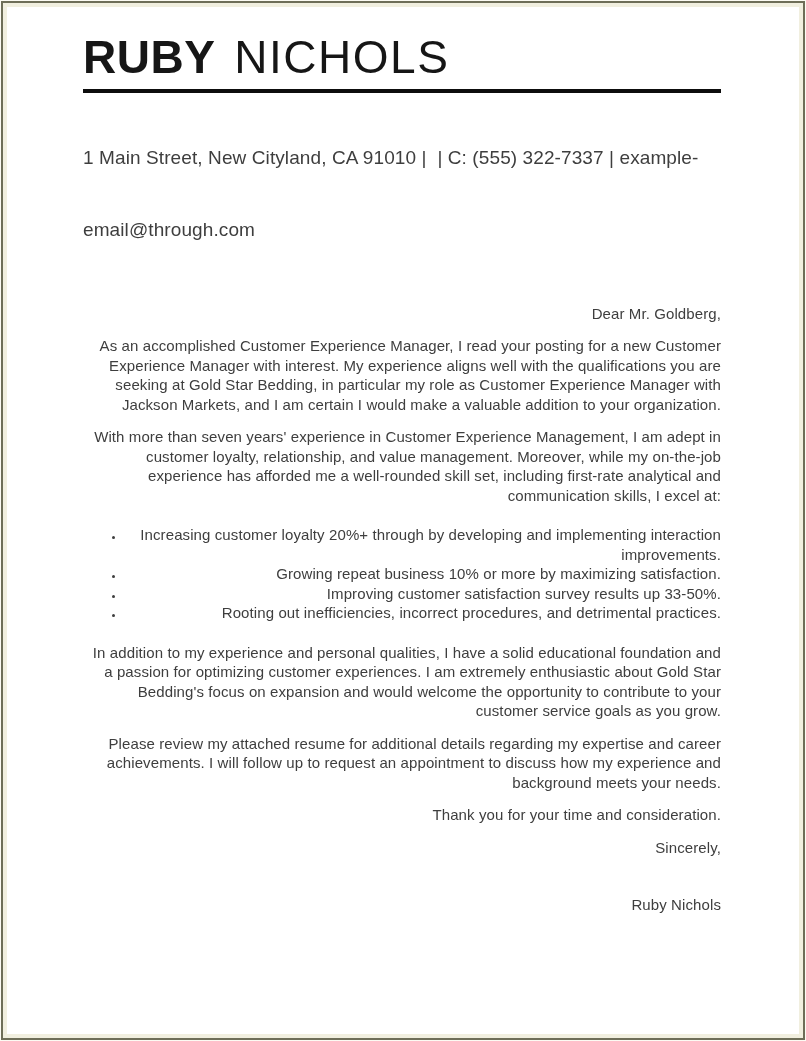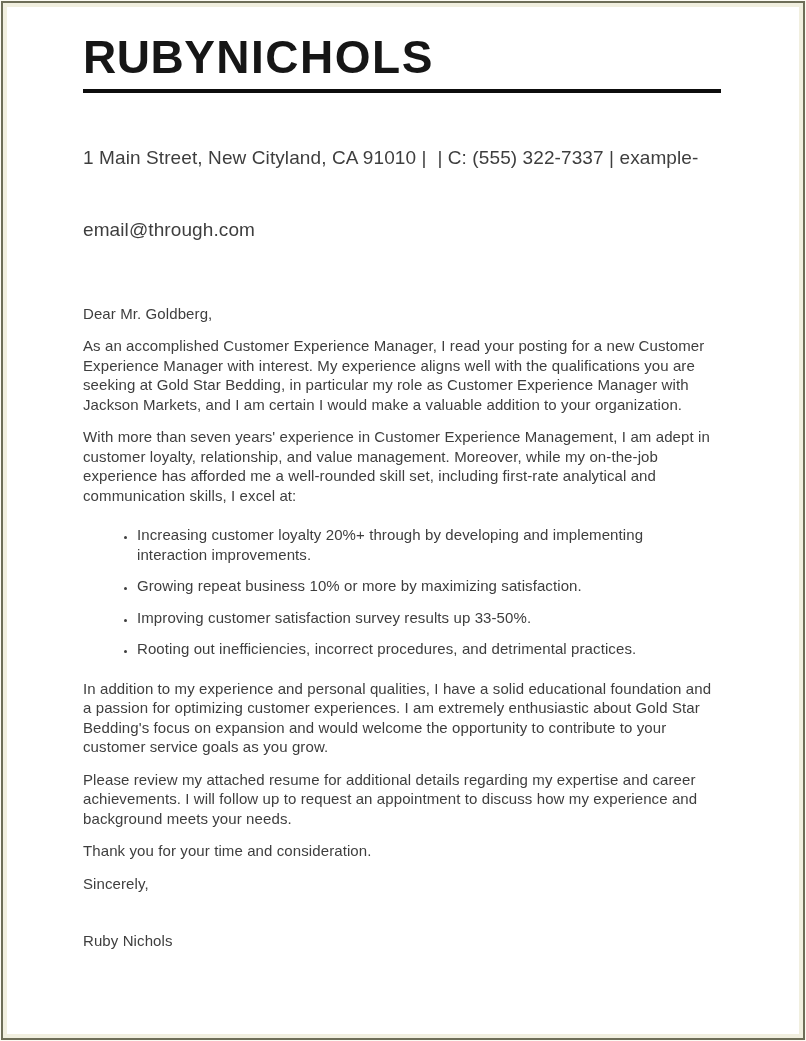--- a/index.html
+++ b/index.html
@@ -45,49 +45,49 @@
   
   .candidate-name {
     margin: 0;
     font-size: 46px;
     line-height: 1.02;
     color: var(--heading);
     letter-spacing: 0.5px;
     white-space: nowrap;
   }
   .first-name { font-weight: 800; }
-  .last-name  { font-weight: 700; margin-left: 1px; letter-spacing: 1.5px; }
+  .last-name  { font-weight: 400; margin-left: 19px; letter-spacing: 1.5px; }
   .header-rule {
     height: 4px;
     background: var(--rule);
     margin-top: 8px;
   }
   .contact-info {
     margin-top: 5px;
     font-size: 19px;
     line-height: 24px;
     color: var(--text);
     letter-spacing: 0.1px;
     white-space: pre-wrap;
   }
   
   .letter-body {
     font-size: 15px;
     line-height: 19.5px;
     color: var(--text);
     letter-spacing: 0.1px;
   }
-  .letter-body p { margin: 13px 0 0; }
+  .letter-body p { margin: 13px 0 0; text-align: right; }
   .salutation { margin-top: 14px !important; }
   .achievement-list {
     margin: 20px 0;
     padding: 0 0 0 42px;
     list-style: disc outside;
   }
-  .achievement-list li { margin: 12px; padding: 0; }
+  .achievement-list li { margin: 0; padding: 0; text-align: right; }
   .achievement-list li::marker { font-size: 11px; }
   .signature-name { margin-top: 38px !important; }
 </style>
 </head>
 <body>
 
 <div class="frame-outer">
   <div class="frame-line">
     <div class="page">
 

